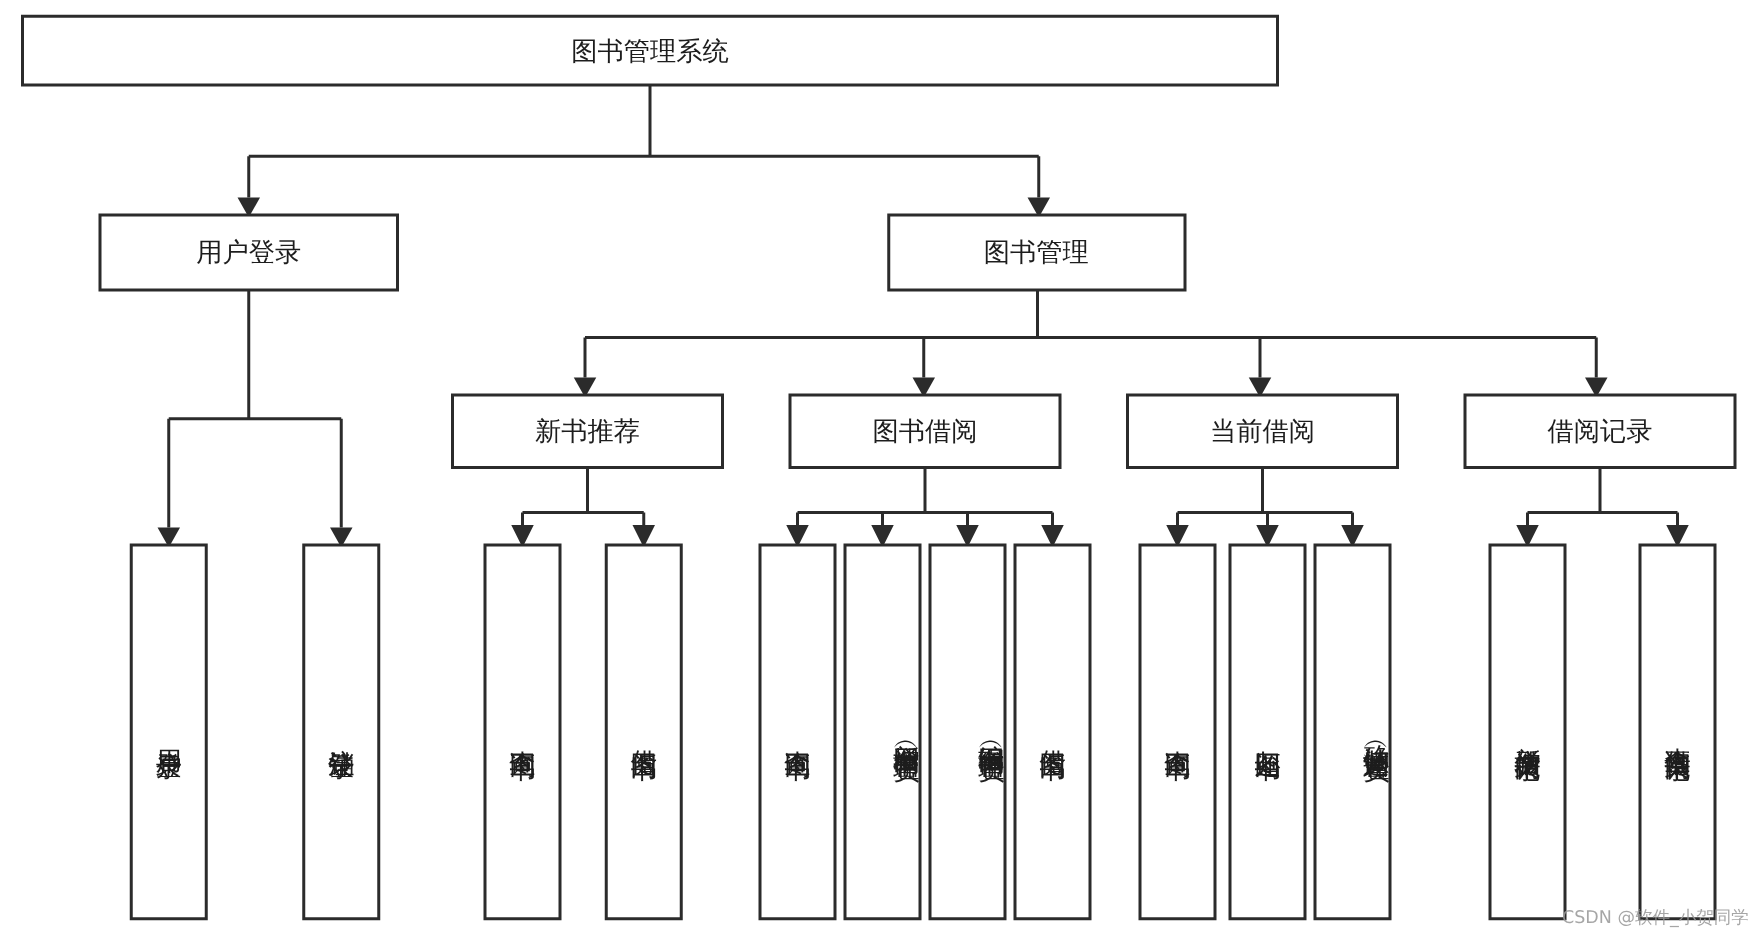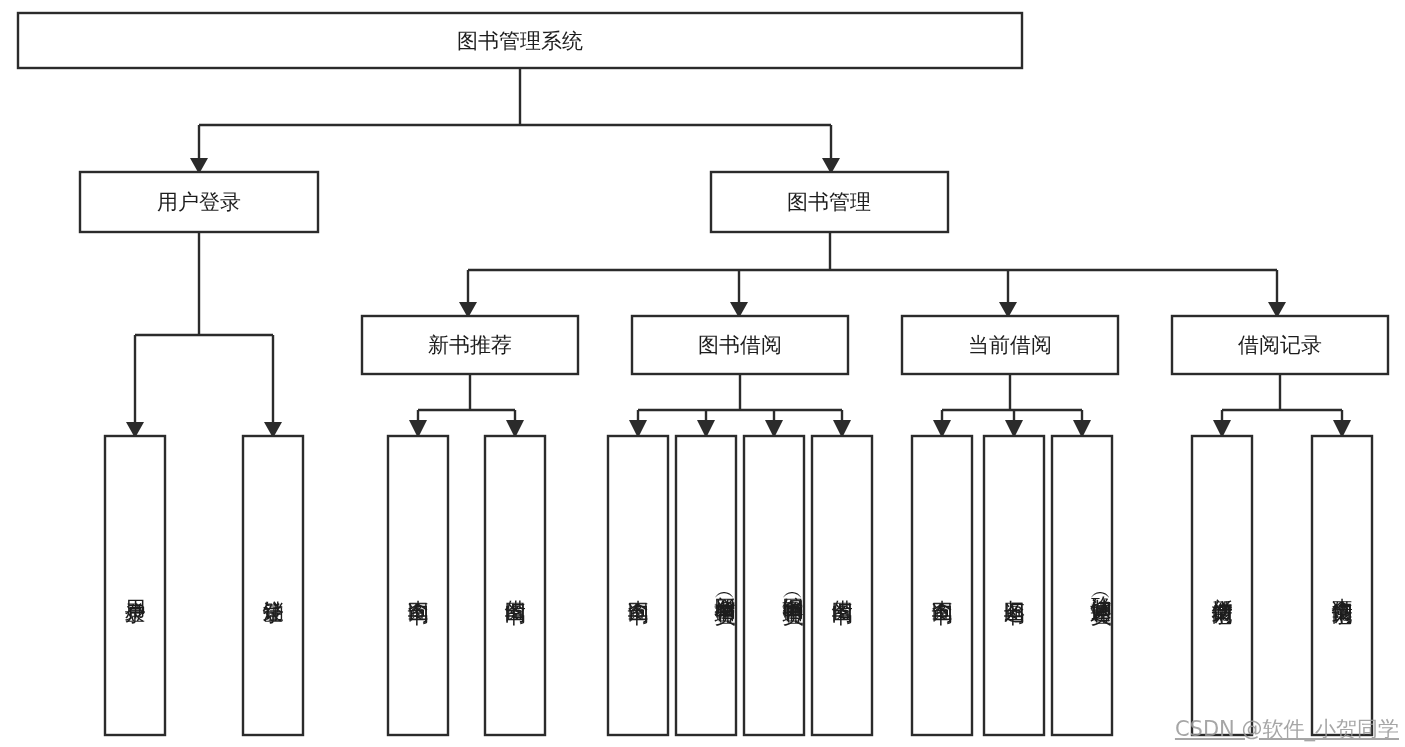--- a/index.html
+++ b/index.html
@@ -64,25 +64,24 @@
     align-items: center;
     justify-content: center;
     white-space: nowrap;
     pointer-events: none;
   }
   .watermark {
     position: absolute;
     right: 6px;
     bottom: 4px;
     font-family: "DejaVu Sans", "Liberation Sans", sans-serif;
-    font-size: 21px;
+    font-size: 14px;
     color: #9a9a9a;
     opacity: 0.88;
     white-space: nowrap;
-    text-decoration: underline;
   }
 </style>
 </head>
 <body>
 
 <div id="diagram-root">
 
   <svg id="tree-svg" viewBox="0 0 1405 747">
 
     <g>

